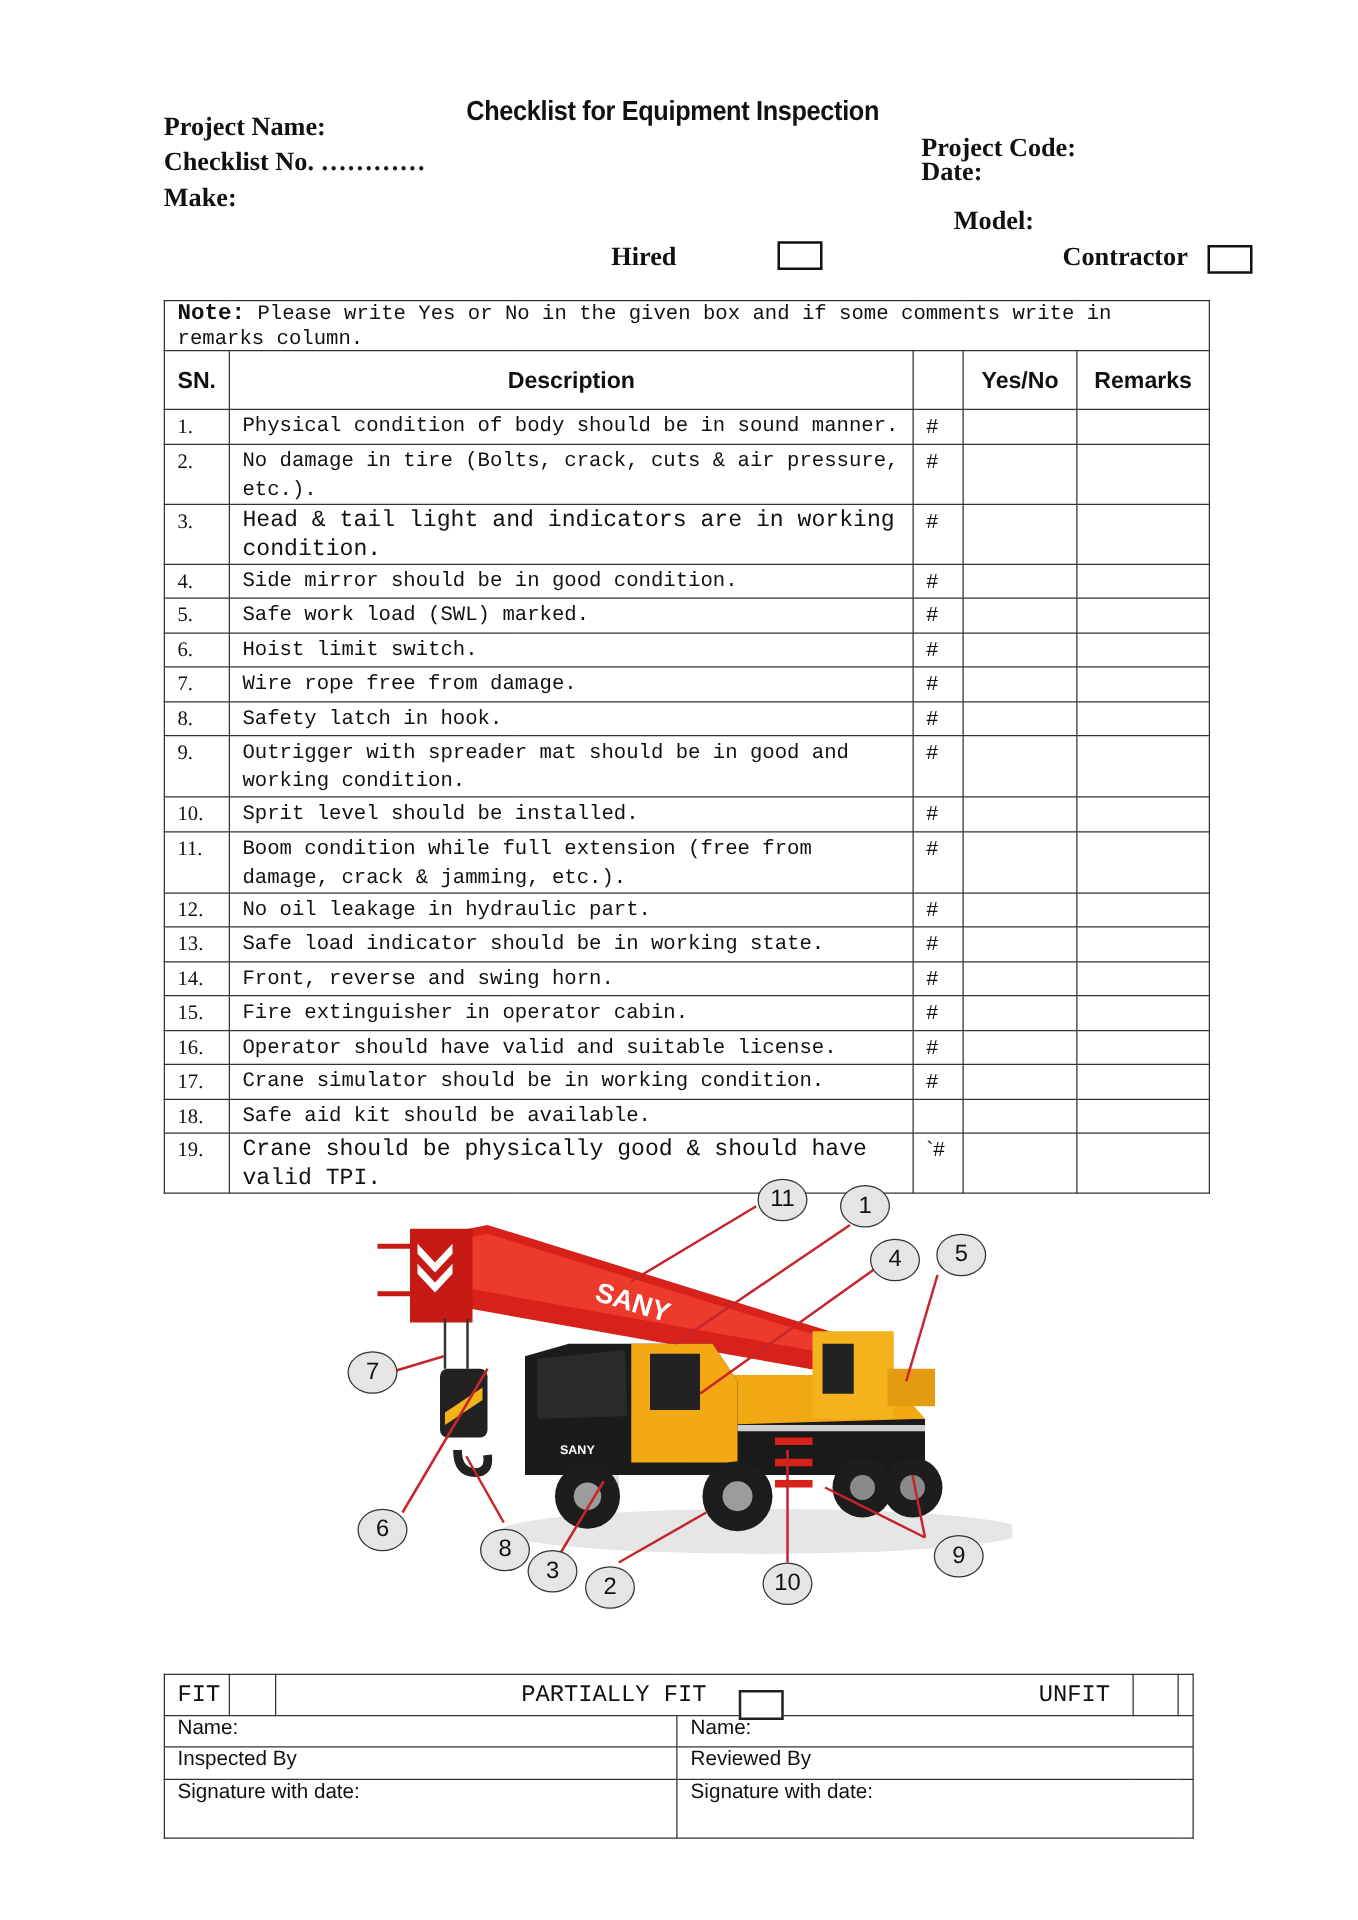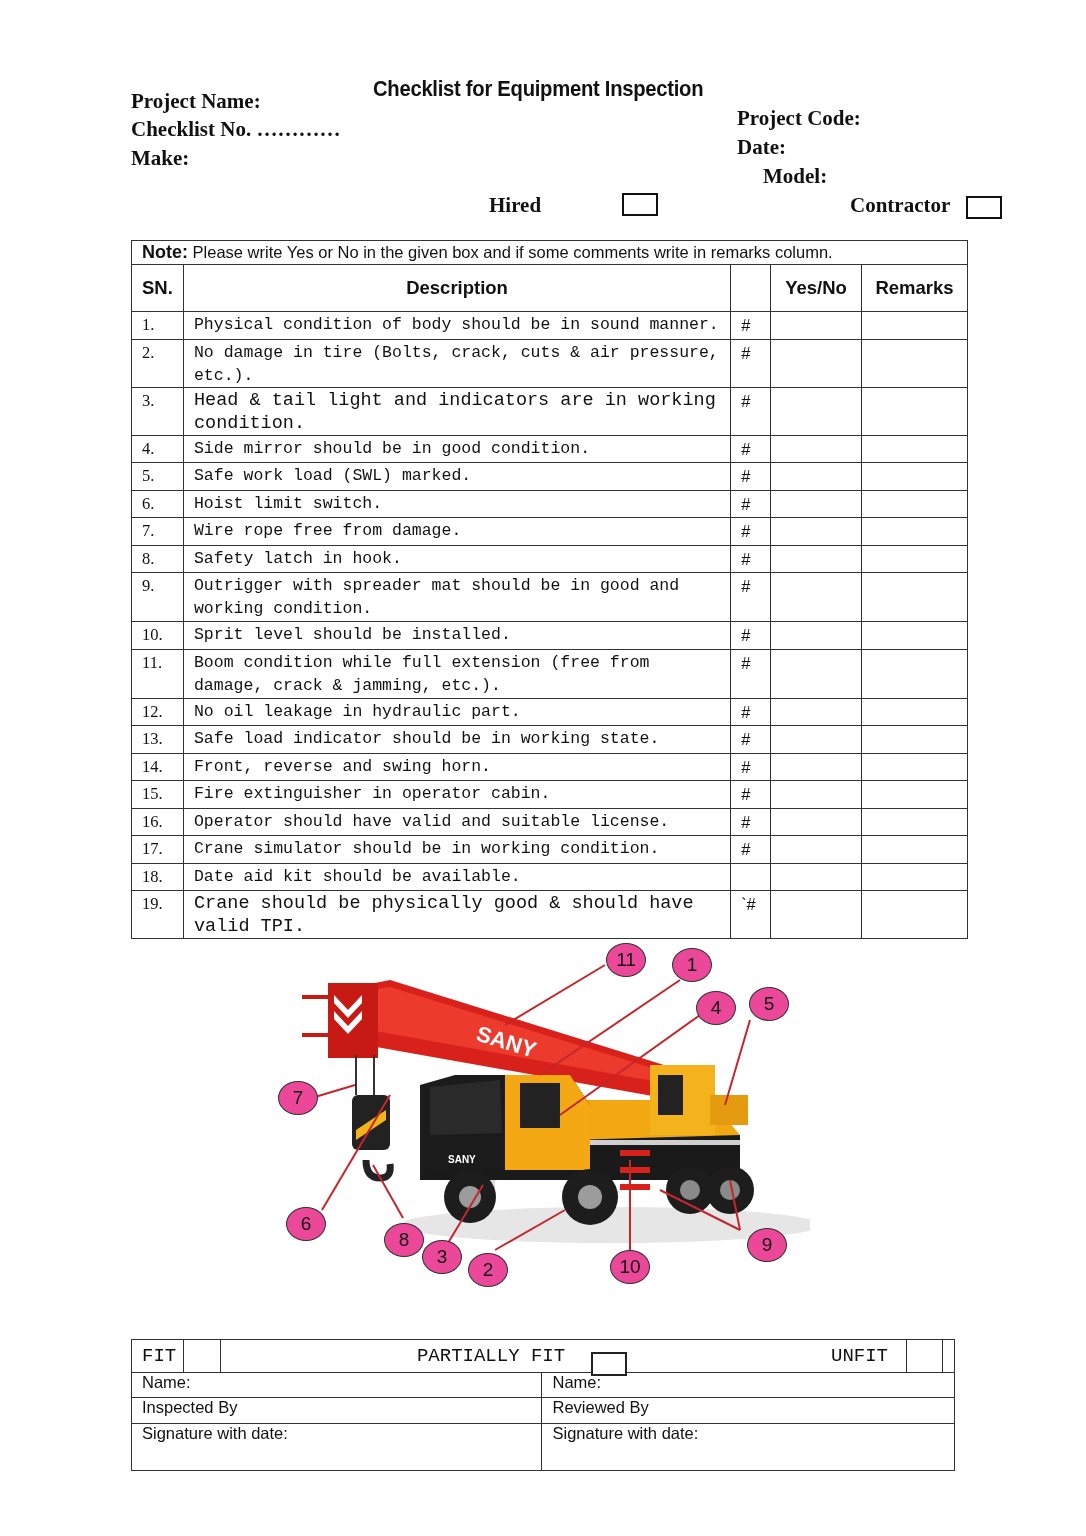--- a/index.html
+++ b/index.html
@@ -11,48 +11,48 @@
   
   .doc-title { left: 373px; top: 76px; font-size: 22px; font-weight: bold; letter-spacing: -0.3px; font-family: "Liberation Sans Narrow", "Liberation Sans", sans-serif; transform: scaleX(0.92); transform-origin: left; }
   .hfield { font-family: "Liberation Serif", serif; font-weight: bold; font-size: 21px; }
   .checkbox { position: absolute; width: 36px; height: 23px; border: 2px solid #111; background: #fff; }
 
   
   table { border-collapse: collapse; position: absolute; }
   .main { left: 131px; top: 240px; width: 837px; }
   .main td { border: 1.5px solid #333; font-size: 16.5px; vertical-align: top; padding: 0; }
   .main .r-equip td { height: 28px; font-size: 18px; vertical-align: middle; padding-left: 10px; }
-  .main .r-note td { height: 24px; font-size: 16.5px; vertical-align: middle; padding-left: 10px; }
+  .main .r-note td { height: 24px; font-size: 16.5px; vertical-align: middle; padding-left: 10px; font-family: Liberation Mono, monospace; }
   .main .r-head td { height: 47px; font-size: 18.5px; font-weight: bold; vertical-align: middle; }
   .main .r-item td { height: 27.5px; }
   .main .r-item.tall td { height: 49px; }
   .sn { font-family: "Liberation Serif", serif; font-size: 20px; padding-left: 10px !important; line-height: 25px; }
   .desc { padding-left: 10px !important; line-height: 23px; padding-top: 1px !important; font-family: Liberation Mono, monospace; }
   .desc.big { font-size: 18.5px; }
   .hash { padding-left: 10px !important; line-height: 26px; font-size: 17px; }
 
   
   .crane-area { left: 270px; top: 935px; width: 540px; height: 375px; }
-  .callout { position: absolute; width: 40px; height: 34px; border: 1.5px solid #333; border-radius: 50%; background: #ec4899; font-size: 19px; display: flex; align-items: center; justify-content: center; }
+  .callout { position: absolute; width: 40px; height: 34px; border: 1.5px solid #333; border-radius: 50%; background: #e5e5e5; font-size: 19px; display: flex; align-items: center; justify-content: center; }
 
   
   .foot { left: 131px; top: 1339px; width: 824px; }
   .foot td { border: 1.5px solid #333; font-size: 16.5px; padding-left: 10px; vertical-align: top; }
 </style>
 </head>
 <body>
 
 <div class="abs doc-title">Checklist for Equipment Inspection</div>
 
 <div class="abs hfield" style="left:131px; top:89px;">Project Name:</div>
 <div class="abs hfield" style="left:131px; top:117px;">Checklist No. …………</div>
 <div class="abs hfield" style="left:131px; top:146px;">Make:</div>
 
 <div class="abs hfield" style="left:737px; top:106px;">Project Code:</div>
-<div class="abs hfield" style="left:737px; top:135px;">Date:</div>
+<div class="abs hfield" style="left:737px; top:125px;">Date:</div>
 <div class="abs hfield" style="left:763px; top:164px;">Model:</div>
 
 <div class="abs hfield" style="left:489px; top:193px;">Hired</div>
 <div class="checkbox" style="left:622px; top:193px;"></div>
 <div class="abs hfield" style="left:850px; top:193px;">Contractor</div>
 <div class="checkbox" style="left:966px; top:196px;"></div>
 
 <table class="main">
   <colgroup>
     <col style="width:52px">
@@ -188,21 +188,21 @@
   </tr>
   <tr class="r-item">
     <td class="sn">17.</td>
     <td class="desc" colspan="2">Crane simulator should be in working condition.</td>
     <td class="hash">#</td>
     <td></td>
     <td></td>
   </tr>
   <tr class="r-item">
     <td class="sn">18.</td>
-    <td class="desc" colspan="2">Date aid kit should be available.</td>
+    <td class="desc" colspan="2">Safe aid kit should be available.</td>
     <td class="hash"></td>
     <td></td>
     <td></td>
   </tr>
   <tr class="r-item">
     <td class="sn">19.</td>
     <td class="desc big" colspan="2">Crane should be physically good &amp; should have valid TPI.</td>
     <td class="hash">`#</td>
     <td></td>
     <td></td>

